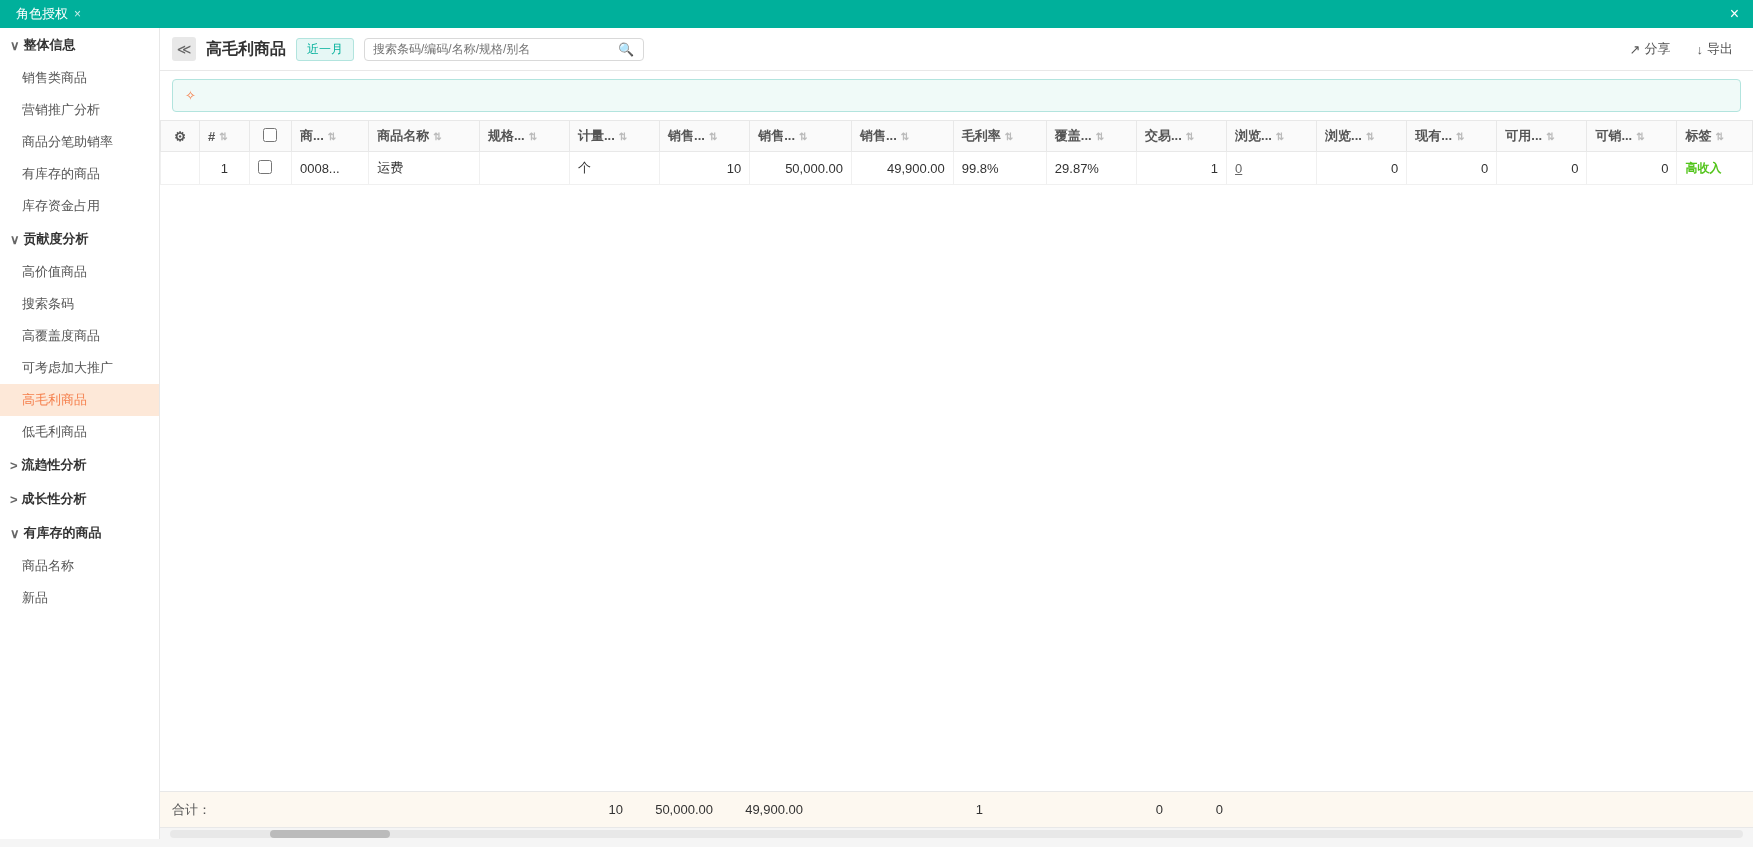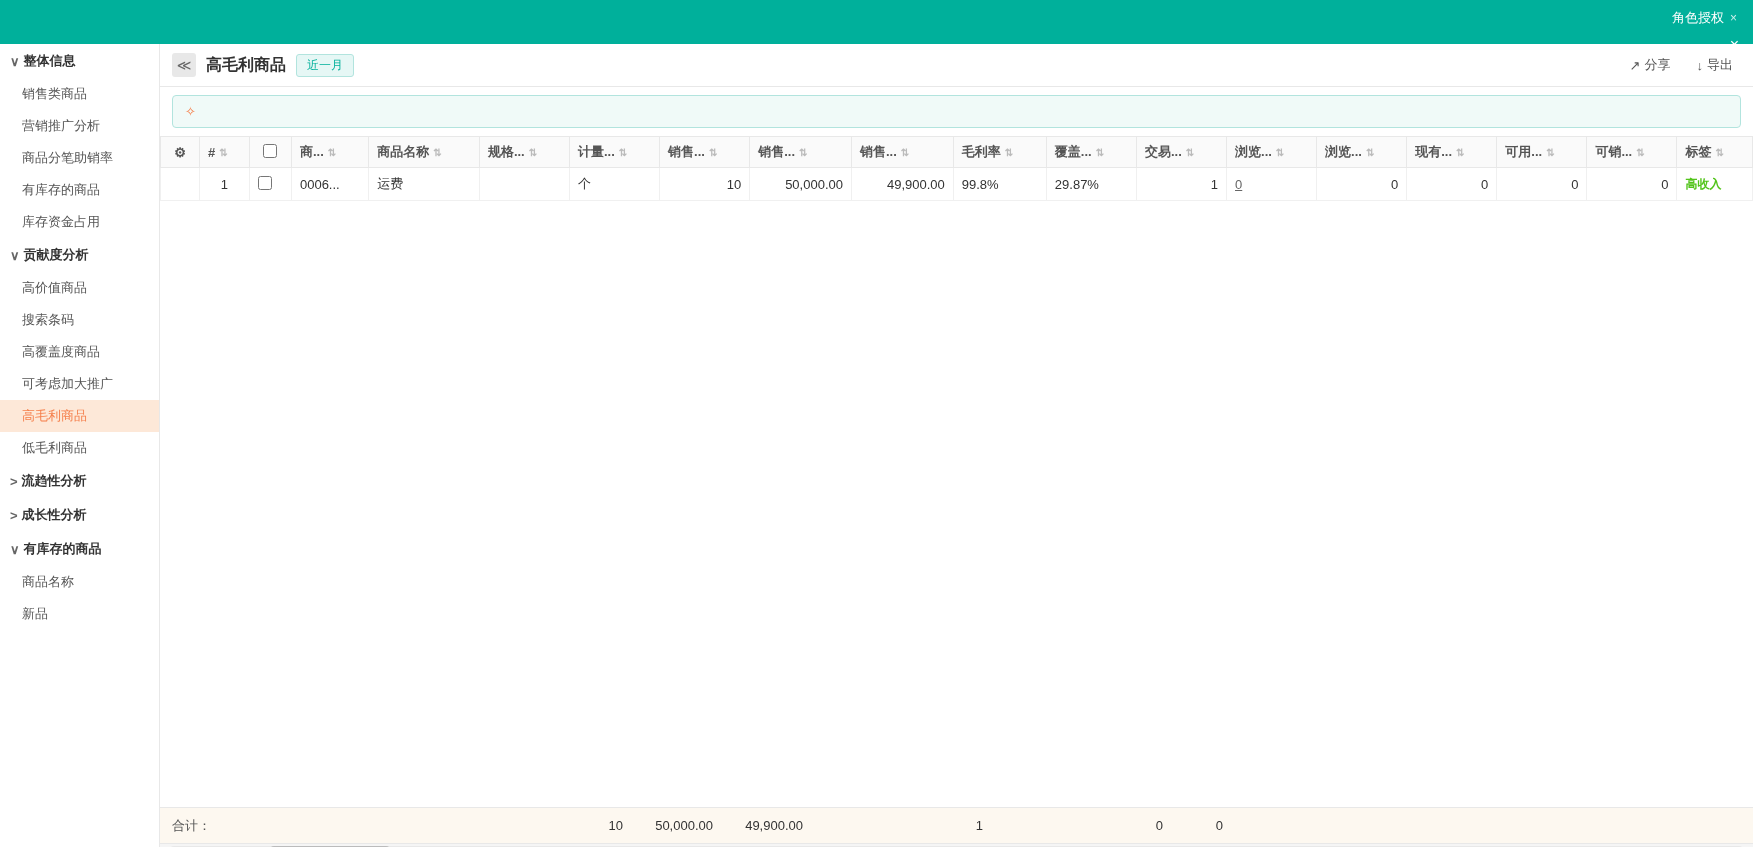--- a/index.html
+++ b/index.html
@@ -2,26 +2,25 @@
 <html><head>
   <meta charset="utf-8">
   <style>
     * { box-sizing: border-box; margin: 0; padding: 0; font-family: 'Microsoft YaHei', sans-serif; font-size: 13px; }
     body { background: #f5f5f5; overflow: hidden; }
 
     
     .top-nav {
       background: #00b09b;
       display: flex;
-      align-items: flex-end;
-      height: 44px;
+      align-items: center;
+      height: 28px;
       padding: 0 4px;
       color: #fff;
       overflow: hidden;
-      flex-direction: column;
     }
     .top-nav .tab {
       display: flex;
       align-items: center;
       padding: 0 12px;
       height: 36px;
       color: #fff;
       cursor: pointer;
       font-size: 13px;
       white-space: nowrap;
@@ -293,20 +292,24 @@
       <div class="sidebar-item">商品名称</div>
       <div class="sidebar-item">新品</div>
     </div>
 
   <div class="content-area">
 
     <div class="content-header">
       <div class="collapse-btn">≪</div>
       <span class="page-title">高毛利商品</span>
       <button class="date-filter">近一月</button>
+      <div class="search-box">
+        <input type="text" placeholder="搜索条码/编码/名称/规格/别名" style="">
+        <span class="search-icon">🔍</span>
+      </div>
       <div class="spacer"></div>
       <div class="action-btn">
         <span>↗</span>
         <span>分享</span>
       </div>
       <div class="action-btn">
         <span>↓</span>
         <span>导出</span>
       </div>
     </div>
@@ -423,21 +426,21 @@
                   <span class="sort-icon">⇅</span>
                 </div>
               </th>
             </tr>
           </thead>
         <tbody id="table-body">
             <tr>
               <td></td>
               <td style="text-align: center;">1</td>
               <td><input type="checkbox" style=""></td>
-              <td>0006...</td>
+              <td>0008...</td>
               <td>运费</td>
               <td></td>
               <td>个</td>
               <td style="text-align: right;">10</td>
               <td style="text-align: right;">50,000.00</td>
               <td style="text-align: right;">49,900.00</td>
               <td>99.8%</td>
               <td>29.87%</td>
               <td style="text-align: right;">1</td>
               <td><span style="text-decoration:underline; color:#666; cursor:pointer;">0</span></td>

